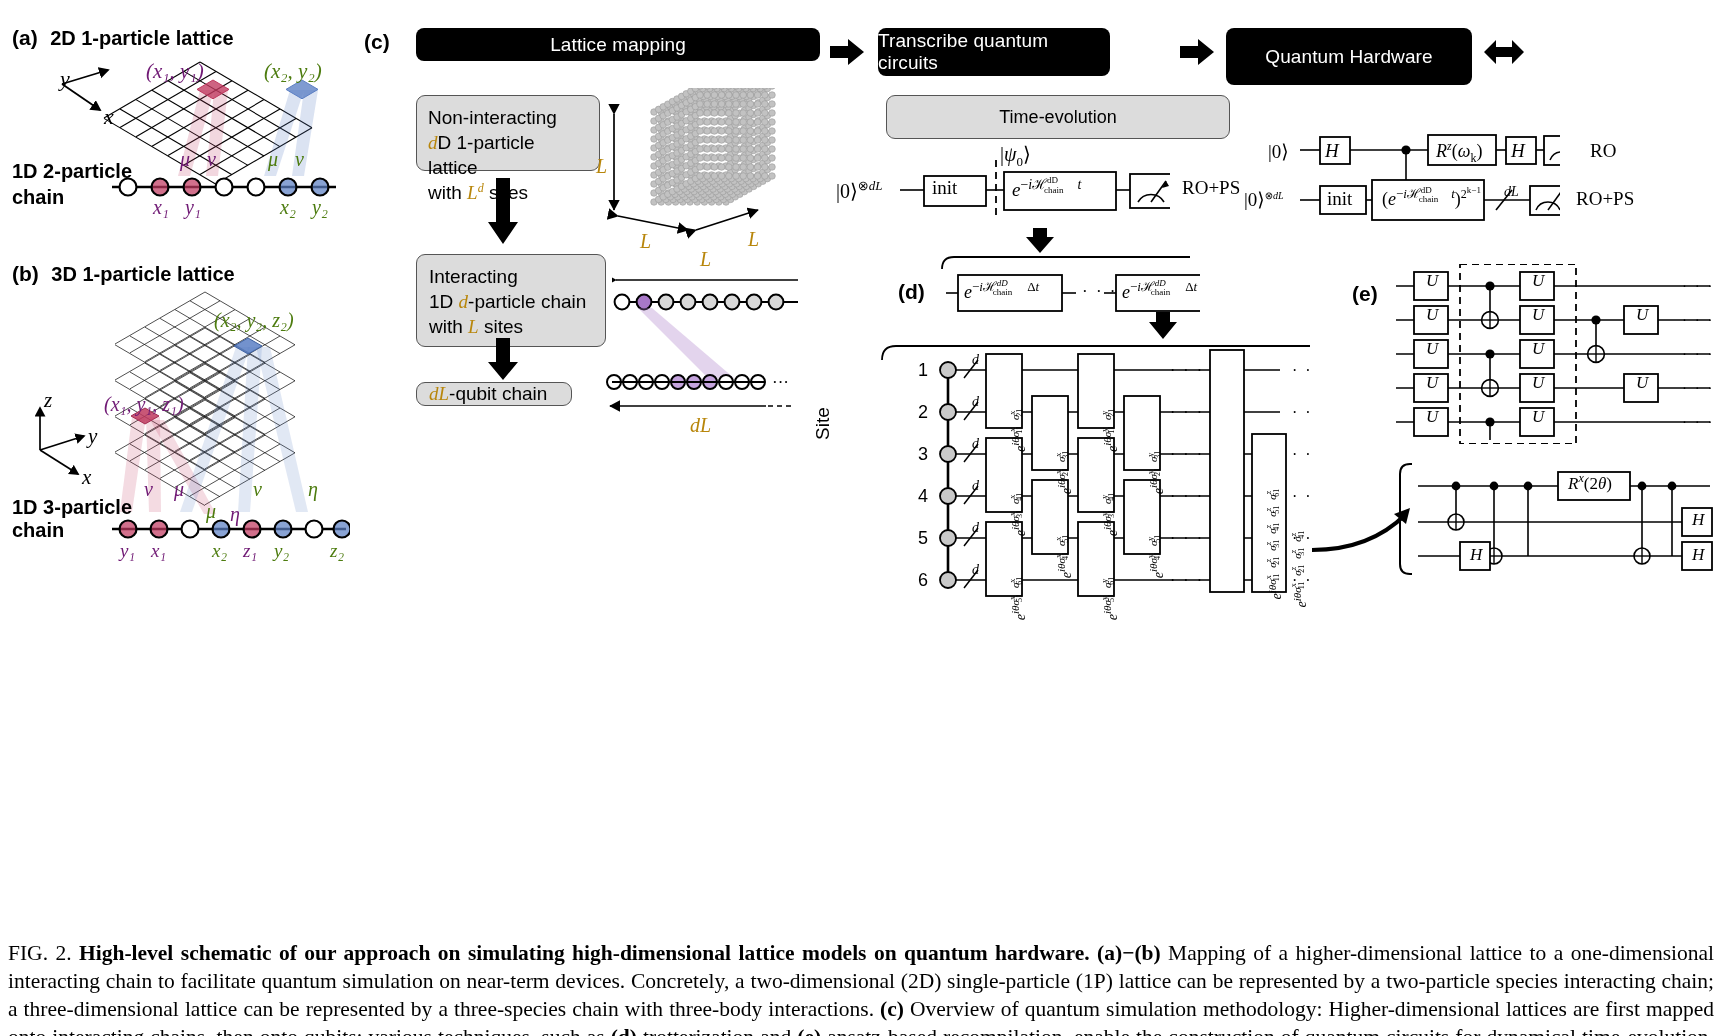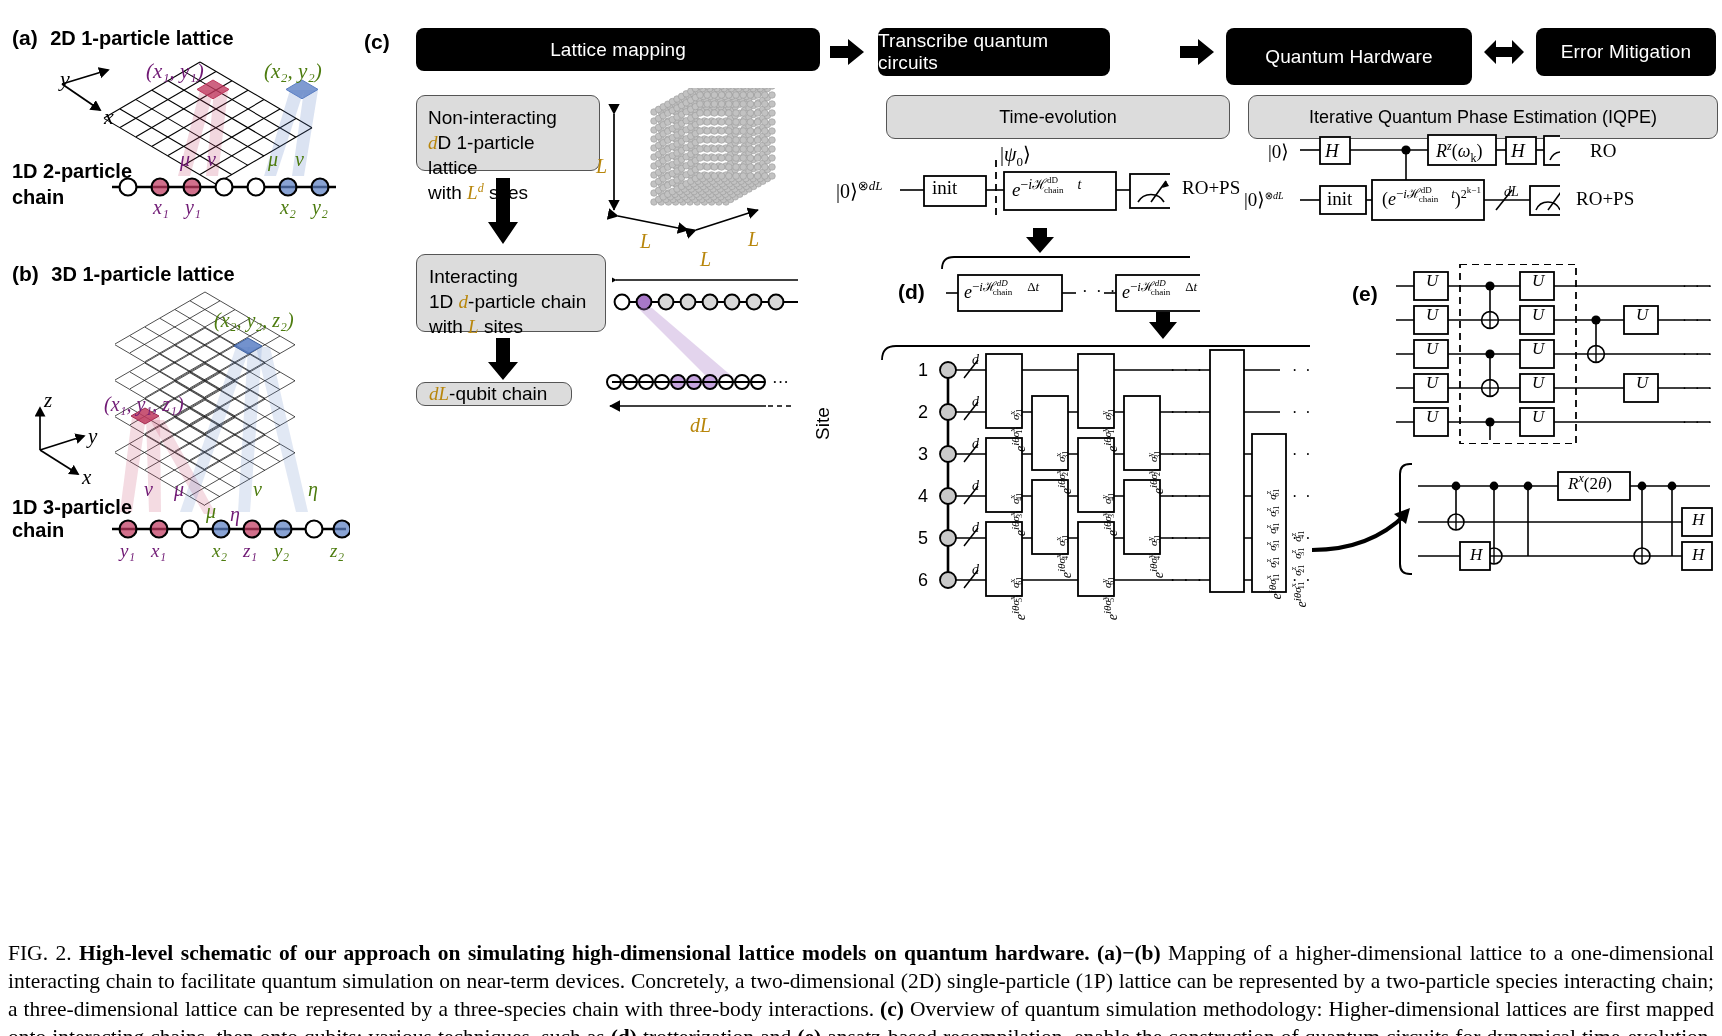--- a/index.html
+++ b/index.html
@@ -263,21 +263,21 @@
 
   <div class="abs serif ital red" style="left:120px;top:540px;font-size:19px;">y₁</div>
   <div class="abs serif ital red" style="left:151px;top:540px;font-size:19px;">x₁</div>
   <div class="abs serif ital blue" style="left:212px;top:540px;font-size:19px;">x₂</div>
   <div class="abs serif ital red" style="left:243px;top:540px;font-size:19px;">z₁</div>
   <div class="abs serif ital blue" style="left:274px;top:540px;font-size:19px;">y₂</div>
   <div class="abs serif ital blue" style="left:330px;top:540px;font-size:19px;">z₂</div>
 
   <div class="abs panel-label" style="left:364px;top:30px;">(c)</div>
 
-  <div class="abs flowbar" style="left:416px;top:28px;width:404px;height:43px;">
+  <div class="abs flowbar" style="left:416px;top:28px;width:404px;height:33px;">
     <span>Lattice mapping</span>
   </div>
   <div class="abs" style="left:828px;top:36px;">
     <svg width="40" height="32">
         <path d="M2,10 L20,10 L20,3 L36,16 L20,29 L20,22 L2,22 z" fill="#000"></path>
       </svg>
   </div>
   <div class="abs flowbar" style="left:878px;top:28px;width:232px;height:48px;">
     <span>Transcribe quantum circuits</span>
   </div>
@@ -287,44 +287,38 @@
       </svg>
   </div>
   <div class="abs flowbar" style="left:1226px;top:28px;width:246px;height:57px;">
     <span>Quantum Hardware</span>
   </div>
   <div class="abs" style="left:1480px;top:36px;">
     <svg width="48" height="32">
       <path d="M4,16 L16,4 L16,11 L32,11 L32,4 L44,16 L32,28 L32,21 L16,21 L16,28 z" fill="#000"></path>
     </svg>
   </div>
-  <div class="abs flowbar" style="left:1536px;top:28px;width:180px;height:48px;">
-    <span>Error Mitigation</span>
-  </div>
 
   <div class="abs subbar" style="left:886px;top:95px;width:342px;height:42px;">
     <span>Time-evolution</span>
-  </div>
-  <div class="abs subbar" style="left:1248px;top:95px;width:468px;height:42px;">
-    <span>Iterative Quantum Phase Estimation (IQPE)</span>
   </div>
 
   <div class="abs graybox" style="left:416px;top:95px;width:184px;height:76px;padding-left:11px;">
     <div>Non-interacting</div>
     <div><span class="mathi orange">d</span>D 1-particle lattice</div>
     <div>with <span class="mathi orange">L</span><sup class="mathi orange" style="font-size:12px;">d</sup> sites</div>
   </div>
 
   <div class="abs" style="left:486px;top:178px;">
     <svg width="34" height="68">
         <path d="M10,0 L24,0 L24,44 L32,44 L17,66 L2,44 L10,44 z" fill="#000"></path>
       </svg>
   </div>
 
-  <div class="abs graybox" style="left:416px;top:254px;width:190px;height:78px;">
+  <div class="abs graybox" style="left:416px;top:254px;width:190px;height:93px;">
     <div>Interacting</div>
     <div>1D <span class="mathi orange">d</span>-particle chain</div>
     <div>with <span class="mathi orange">L</span> sites</div>
   </div>
 
   <div class="abs" style="left:486px;top:338px;">
     <svg width="34" height="44">
         <path d="M10,0 L24,0 L24,24 L32,24 L17,42 L2,24 L10,24 z" fill="#000"></path>
       </svg>
   </div>

